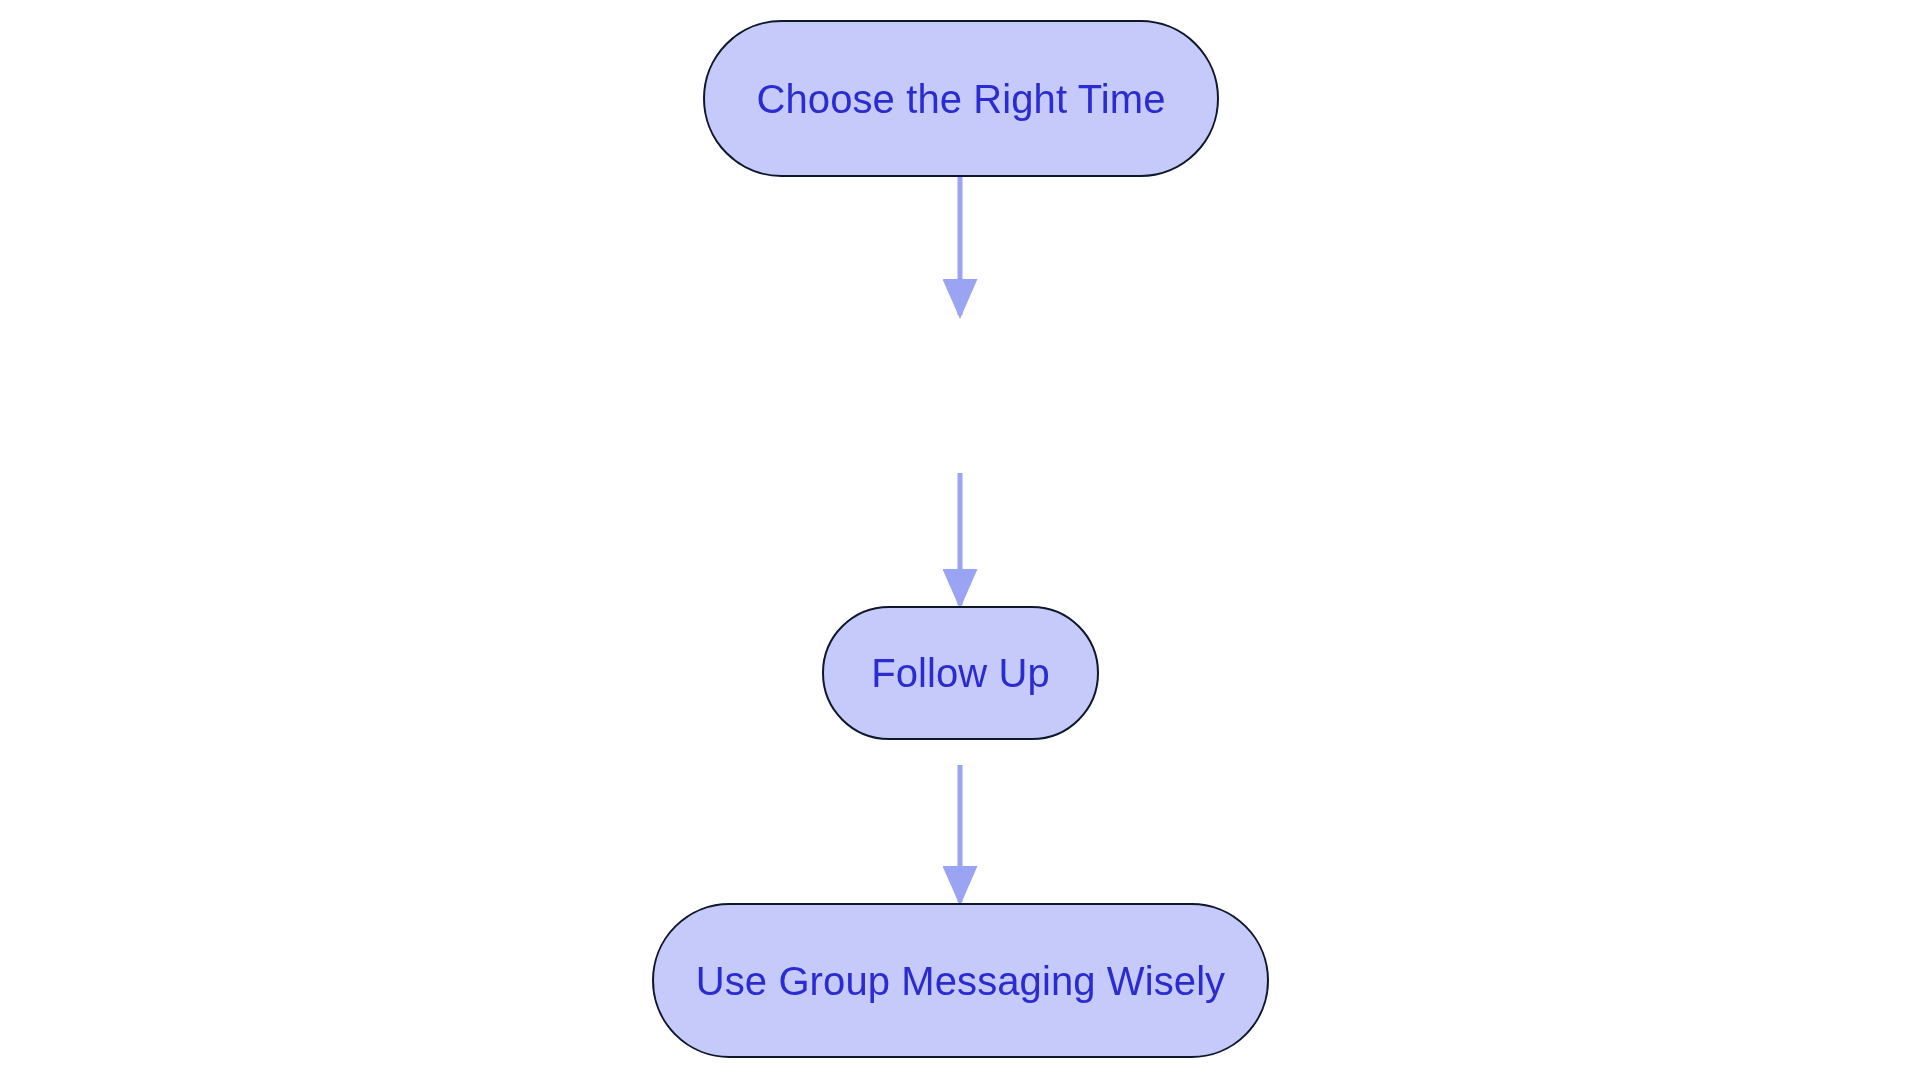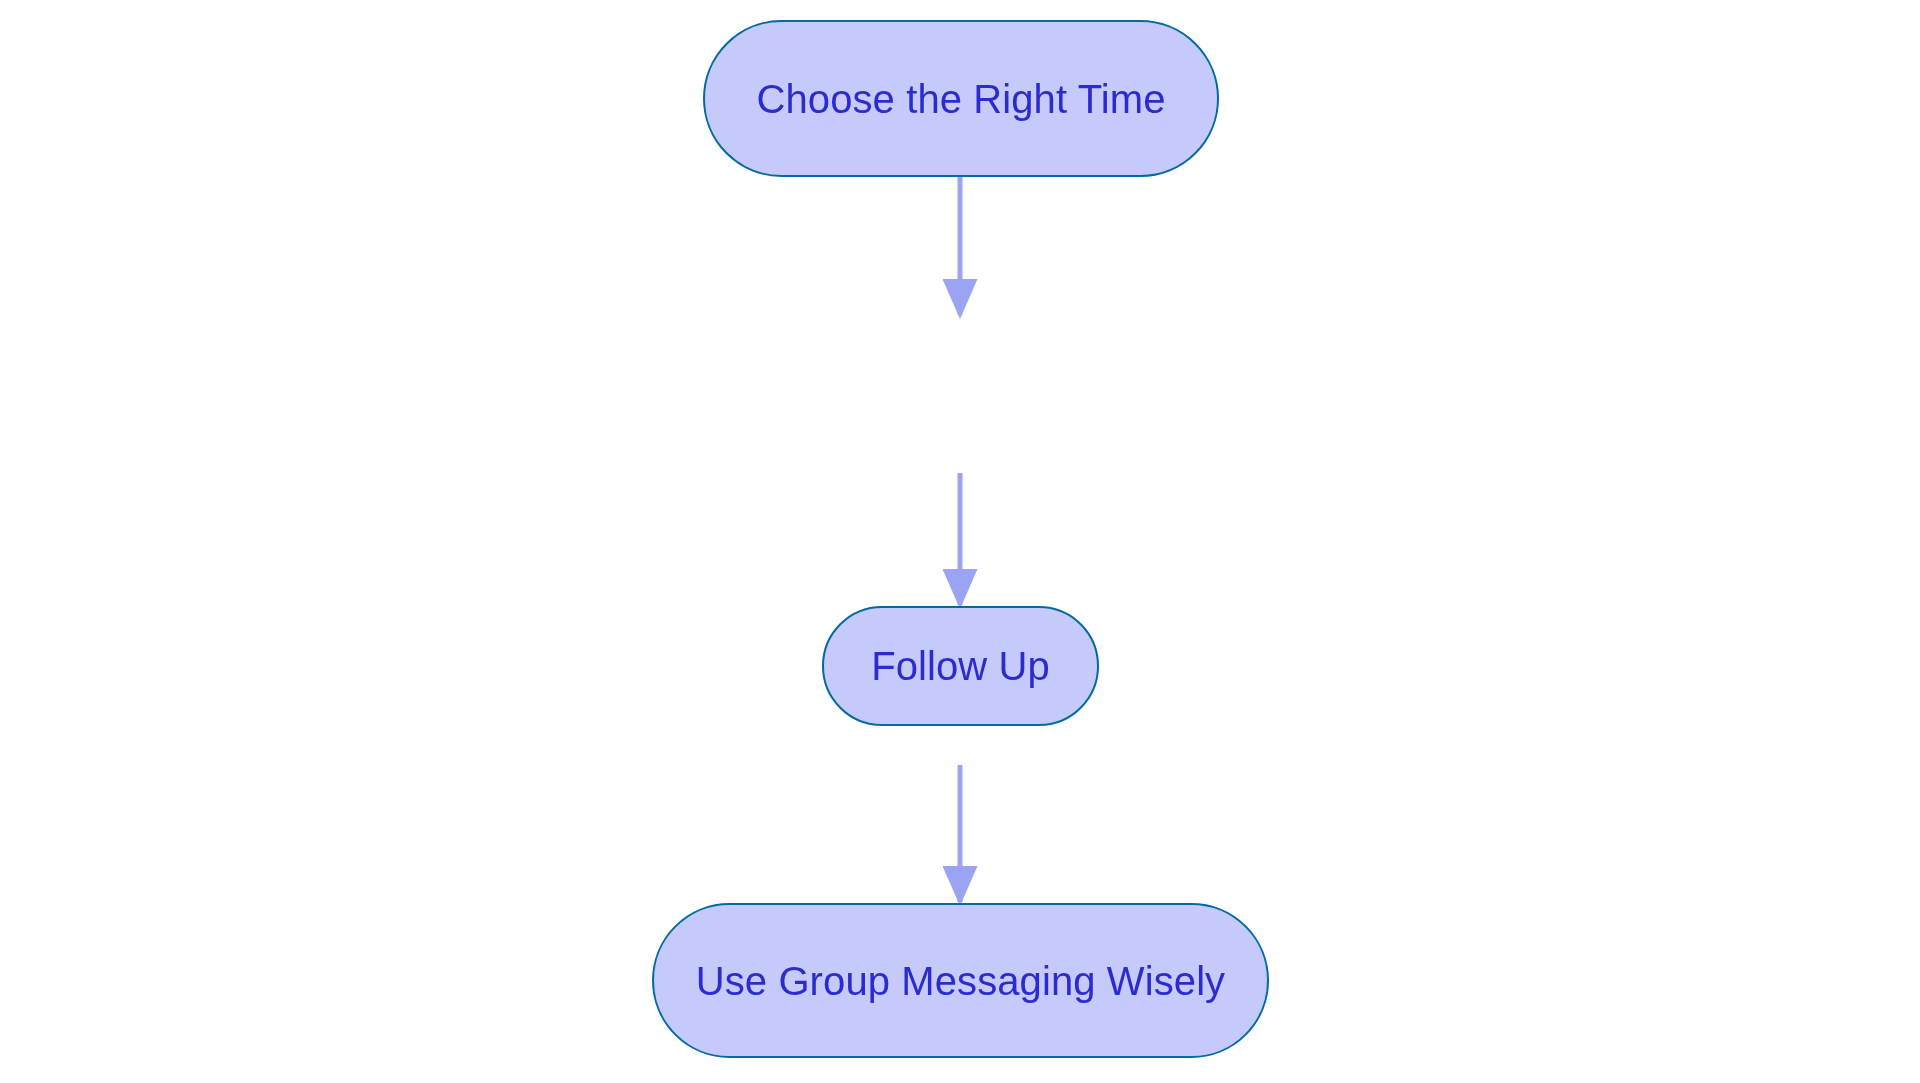--- a/index.html
+++ b/index.html
@@ -31,39 +31,39 @@
     pointer-events: none;
   }
 
   .node {
     position: absolute;
     box-sizing: border-box;
     display: flex;
     align-items: center;
     justify-content: center;
     background: #c5cafb;
-    border: 2px solid #0369a1;
+    border: 2px solid #0f172a;
     border-radius: 999px;
     color: #2b2bd0;
     text-align: center;
   }
 
   .node-label {
     font-size: 40px;
     line-height: 1;
     font-weight: 400;
     letter-spacing: 0.1px;
     color: #2b2bd0;
     white-space: nowrap;
   }
 
   
   #node-0 { left: 703px; top: 20px;  width: 516px; height: 157px; }
   #node-1 { left: 756px; top: 316px; width: 408px; height: 157px; }
-  #node-2 { left: 822px; top: 606px; width: 277px; height: 120px; }
+  #node-2 { left: 822px; top: 606px; width: 277px; height: 134px; }
   #node-3 { left: 652px; top: 903px; width: 617px; height: 155px; }
 </style>
 </head>
 <body>
 
 <div id="flowchart">
 
   <svg class="edge-layer" viewBox="0 0 1920 1083" width="1920" height="1083" xmlns="http://www.w3.org/2000/svg">
     <defs>
       <marker id="arrowhead" markerWidth="8" markerHeight="7" refX="7.2" refY="3.5" orient="auto" markerUnits="strokeWidth">

